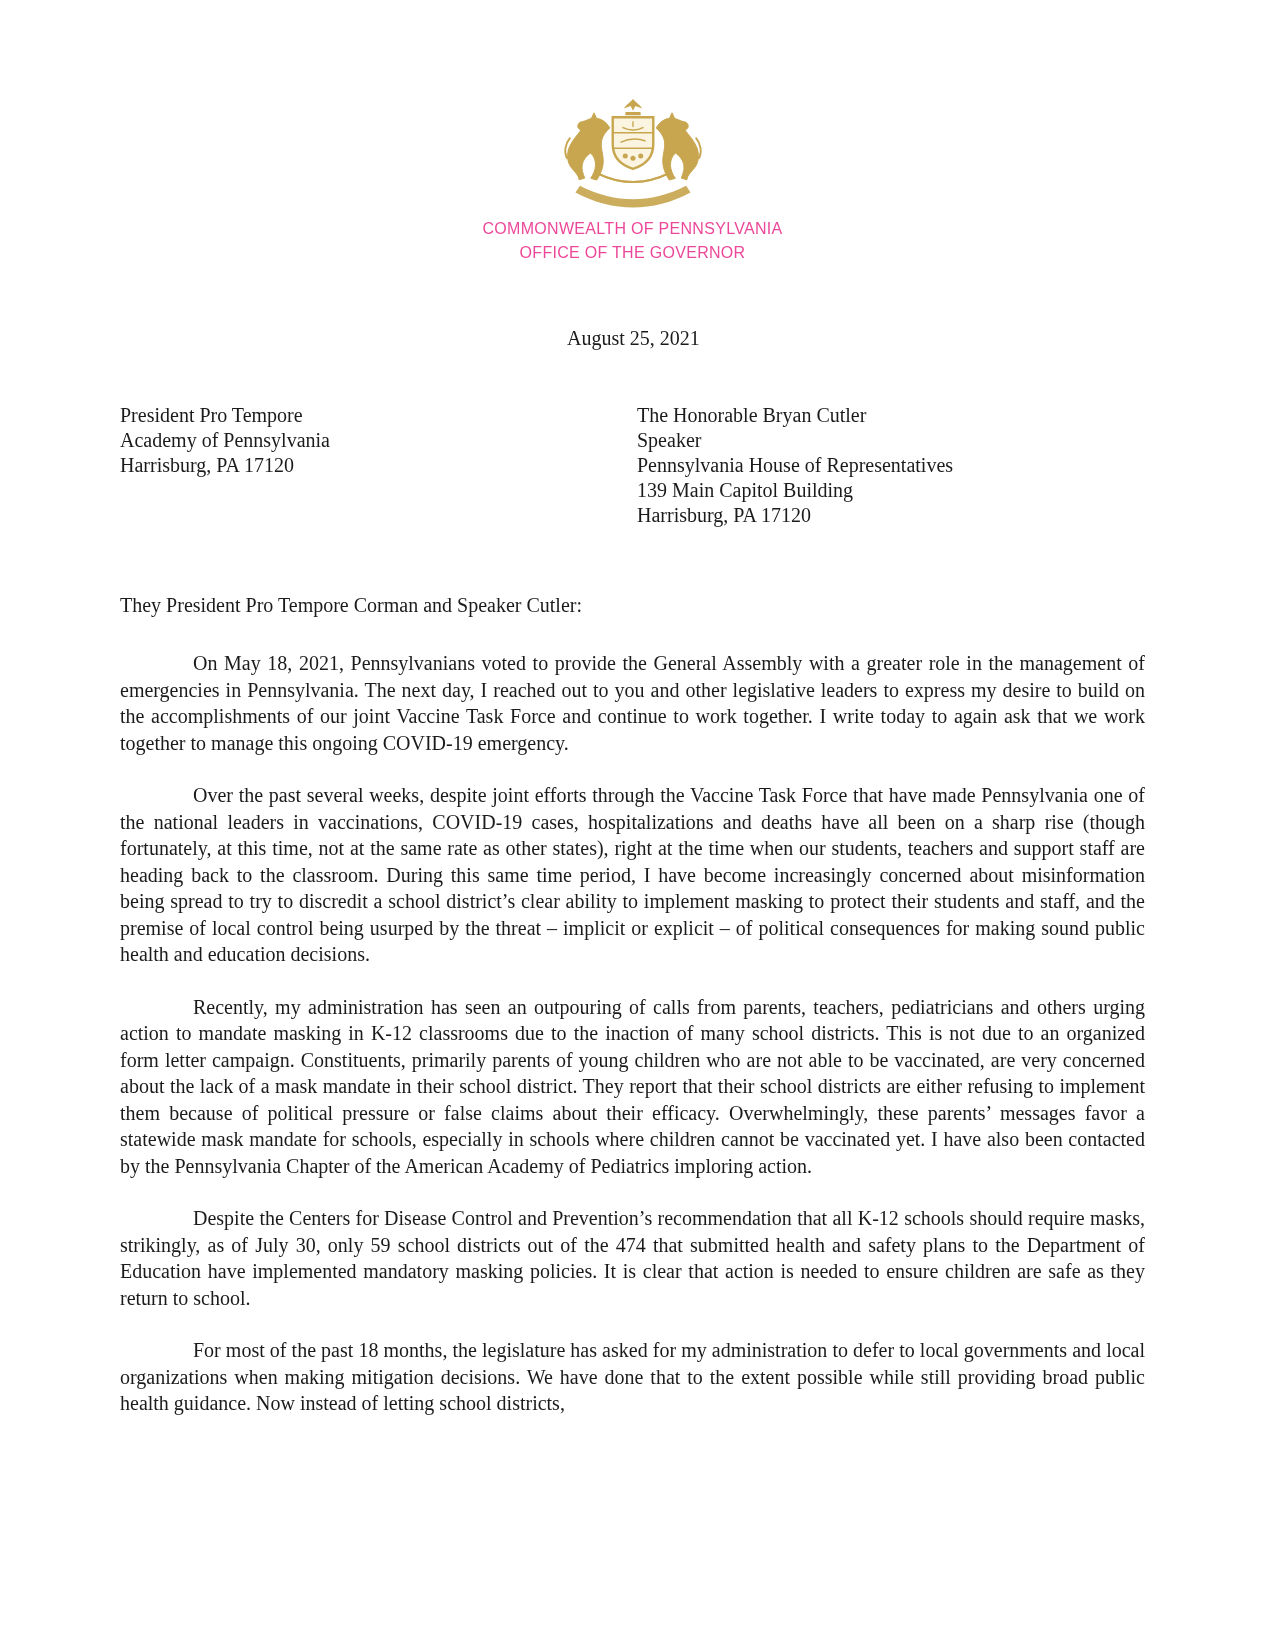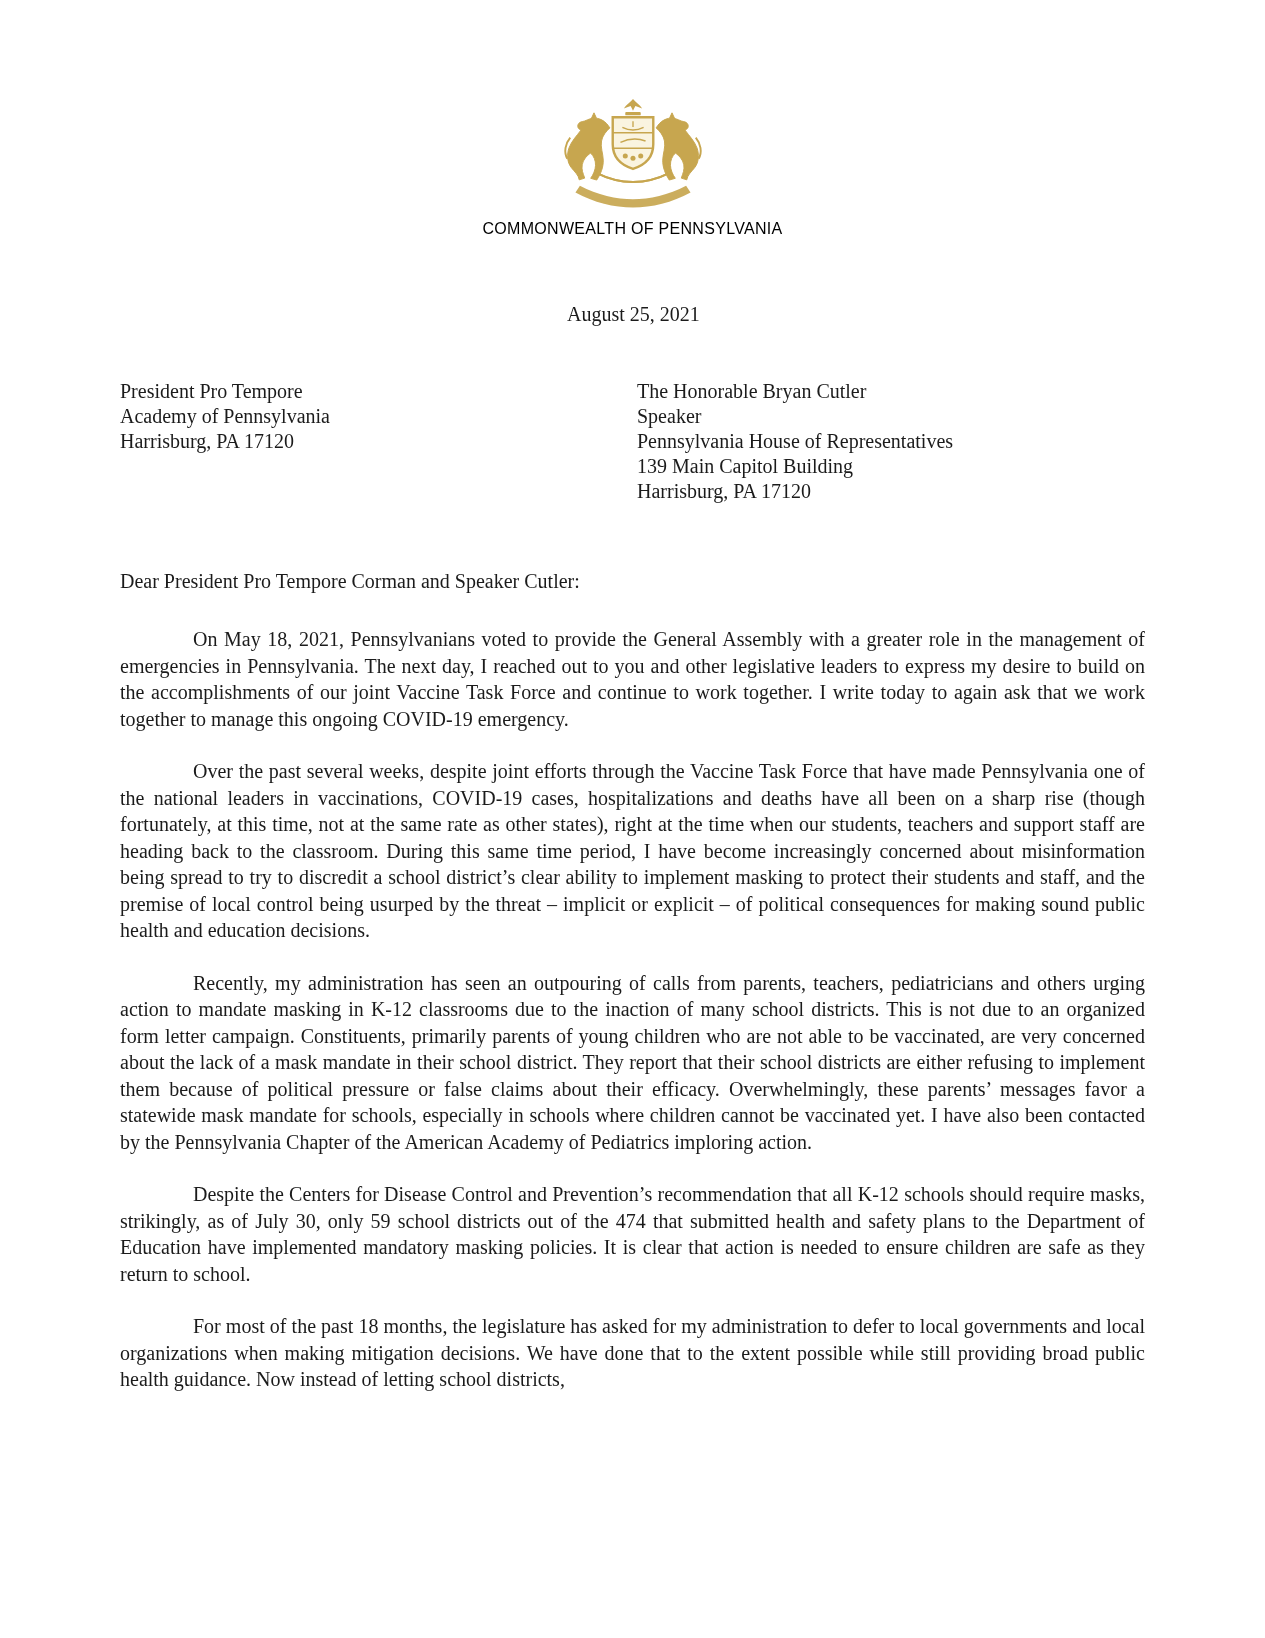--- a/index.html
+++ b/index.html
@@ -109,22 +109,23 @@
         <circle cx="77" cy="61" r="2.6" stroke="none"></circle>
         <circle cx="85" cy="63.5" r="2.6" stroke="none"></circle>
         <circle cx="93" cy="61" r="2.6" stroke="none"></circle>
         <use href="#pa-horse"></use>
         <use href="#pa-horse" transform="translate(170,0) scale(-1,1)"></use>
         <path d="M46,78 q39,20 78,0" fill="none" stroke-width="2"></path>
         <path d="M124,78 q-39,20 -78,0" fill="none" stroke-width="2"></path>
         <path d="M30,92 c18,9.5 38,14 55,14 c17,0 37,-4.5 55,-14 l4.6,7 c-19,10.5 -40,15.5 -59.6,15.5 c-19.6,0 -40.6,-5 -59.6,-15.5 Z" stroke="none" opacity="0.92"></path>
       </g>
     </svg>
-    <div class="letterhead-text" style="color: #000000;">
+    <div class="letterhead-text" style="color: #ec4899;">
       <div class="org-line1">COMMONWEALTH OF PENNSYLVANIA</div>
+      <div class="org-line2">OFFICE OF THE GOVERNOR</div>
     </div>
   </div>
 
   <div class="content">
     <div class="date-line">August 25, 2021</div>
 
     <div class="recipients">
       <div class="recipient-left">
         <div>President Pro Tempore</div>
         <div>Academy of Pennsylvania</div>
@@ -132,21 +133,21 @@
       </div>
       <div class="recipient-right">
         <div>The Honorable Bryan Cutler</div>
         <div>Speaker</div>
         <div>Pennsylvania House of Representatives</div>
         <div>139 Main Capitol Building</div>
         <div>Harrisburg, PA 17120</div>
       </div>
     </div>
 
-    <div class="salutation">Dear President Pro Tempore Corman and Speaker Cutler:</div>
+    <div class="salutation">They President Pro Tempore Corman and Speaker Cutler:</div>
 
     <p class="body-para first">On May 18, 2021, Pennsylvanians voted to provide the General Assembly with a greater role in the management of emergencies in Pennsylvania. The next day, I reached out to you and other legislative leaders to express my desire to build on the accomplishments of our joint Vaccine Task Force and continue to work together. I write today to again ask that we work together to manage this ongoing COVID-19 emergency.</p>
     <p class="body-para">Over the past several weeks, despite joint efforts through the Vaccine Task Force that have made Pennsylvania one of the national leaders in vaccinations, COVID-19 cases, hospitalizations and deaths have all been on a sharp rise (though fortunately, at this time, not at the same rate as other states), right at the time when our students, teachers and support staff are heading back to the classroom. During this same time period, I have become increasingly concerned about misinformation being spread to try to discredit a school district’s clear ability to implement masking to protect their students and staff, and the premise of local control being usurped by the threat – implicit or explicit – of political consequences for making sound public health and education decisions.</p>
     <p class="body-para">Recently, my administration has seen an outpouring of calls from parents, teachers, pediatricians and others urging action to mandate masking in K-12 classrooms due to the inaction of many school districts. This is not due to an organized form letter campaign. Constituents, primarily parents of young children who are not able to be vaccinated, are very concerned about the lack of a mask mandate in their school district. They report that their school districts are either refusing to implement them because of political pressure or false claims about their efficacy. Overwhelmingly, these parents’ messages favor a statewide mask mandate for schools, especially in schools where children cannot be vaccinated yet. I have also been contacted by the Pennsylvania Chapter of the American Academy of Pediatrics imploring action.</p>
     <p class="body-para">Despite the Centers for Disease Control and Prevention’s recommendation that all K-12 schools should require masks, strikingly, as of July 30, only 59 school districts out of the 474 that submitted health and safety plans to the Department of Education have implemented mandatory masking policies. It is clear that action is needed to ensure children are safe as they return to school.</p>
     <p class="body-para">For most of the past 18 months, the legislature has asked for my administration to defer to local governments and local organizations when making mitigation decisions. We have done that to the extent possible while still providing broad public health guidance. Now instead of letting school districts,</p>
   </div>
 
 </div>
 

